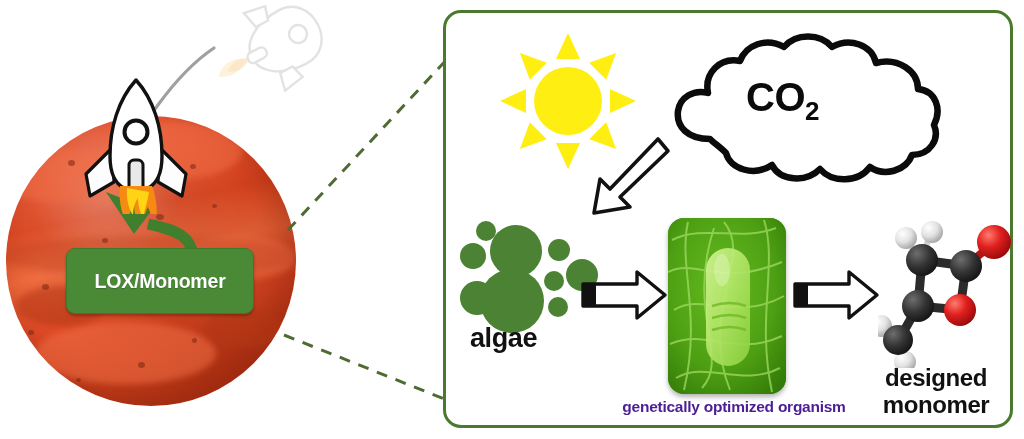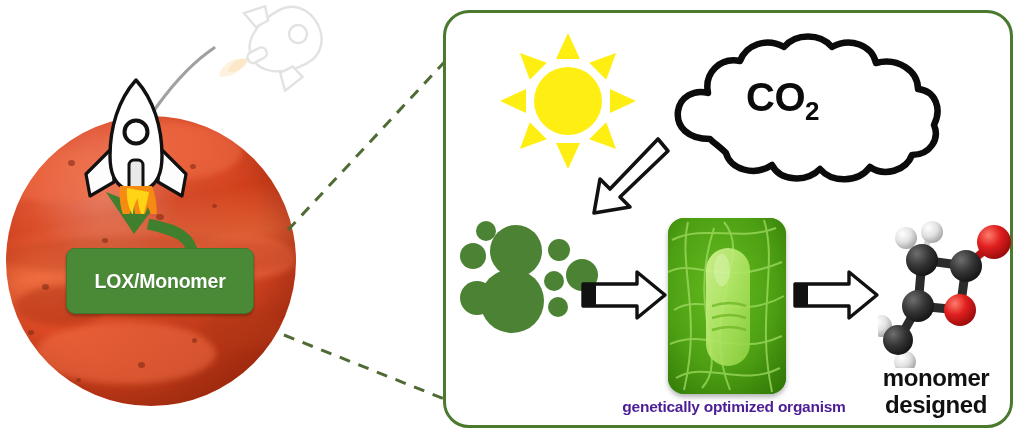--- a/index.html
+++ b/index.html
@@ -71,21 +71,21 @@
 
   
   #connectors { position: absolute; left: 0; top: 0; width: 1024px; height: 439px; pointer-events: none; }
 
   
   #process-panel {
     position: absolute;
     left: 443px; top: 10px;
     width: 570px; height: 418px;
     border: 3px solid #4b7a2e;
-    border-radius: 26px;
+    border-radius: 18px;
     background: #ffffff;
   }
 
   #sun { position: absolute; left: 54px; top: 20px; width: 136px; height: 136px; }
   #sun-core {
     position: absolute; left: 34px; top: 34px;
     width: 68px; height: 68px;
     border-radius: 50%;
     background: #ffee11;
   }
@@ -268,20 +268,21 @@
       <div class="algae-dot" style="left:30px; top:4px;  width:52px; height:52px;"></div>
       <div class="algae-dot" style="left:20px; top:48px; width:64px; height:64px;"></div>
       <div class="algae-dot" style="left:0px;  top:22px; width:26px; height:26px;"></div>
       <div class="algae-dot" style="left:0px;  top:60px; width:34px; height:34px;"></div>
       <div class="algae-dot" style="left:16px; top:0px;  width:20px; height:20px;"></div>
       <div class="algae-dot" style="left:88px; top:18px; width:22px; height:22px;"></div>
       <div class="algae-dot" style="left:84px; top:50px; width:20px; height:20px;"></div>
       <div class="algae-dot" style="left:106px;top:38px; width:32px; height:32px;"></div>
       <div class="algae-dot" style="left:88px; top:76px; width:20px; height:20px;"></div>
     </div>
+    <div id="algae-label">algae</div>
 
     <svg id="arrow-1" viewBox="0 0 90 54">
       <path d="M4,16 L58,16 L58,4 L86,27 L58,50 L58,38 L4,38 Z" fill="#ffffff" stroke="#111111" stroke-width="3.4" stroke-linejoin="round"></path>
       <rect x="4" y="16" width="13" height="22" fill="#111111"></rect>
     </svg>
 
     <div id="organism-box">
       <svg viewBox="0 0 118 176" width="118" height="176">
         <defs>
           <radialGradient id="bgGrad" cx="45%" cy="40%" r="75%">
@@ -367,18 +368,18 @@
 
       <circle cx="116" cy="24" r="17" fill="url(#oAtom)"></circle>
       <circle cx="82" cy="92" r="16" fill="url(#oAtom)"></circle>
 
       <circle cx="44" cy="42" r="16" fill="url(#cAtom)"></circle>
       <circle cx="88" cy="48" r="16" fill="url(#cAtom)"></circle>
       <circle cx="40" cy="88" r="16" fill="url(#cAtom)"></circle>
       <circle cx="20" cy="122" r="15" fill="url(#cAtom)"></circle>
     </svg>
     <div id="monomer-label">
+      <div>designed</div>
       <div>monomer</div>
-      <div>designed</div>
     </div>
 
   </div>
 </div>
 
 </body></html>

